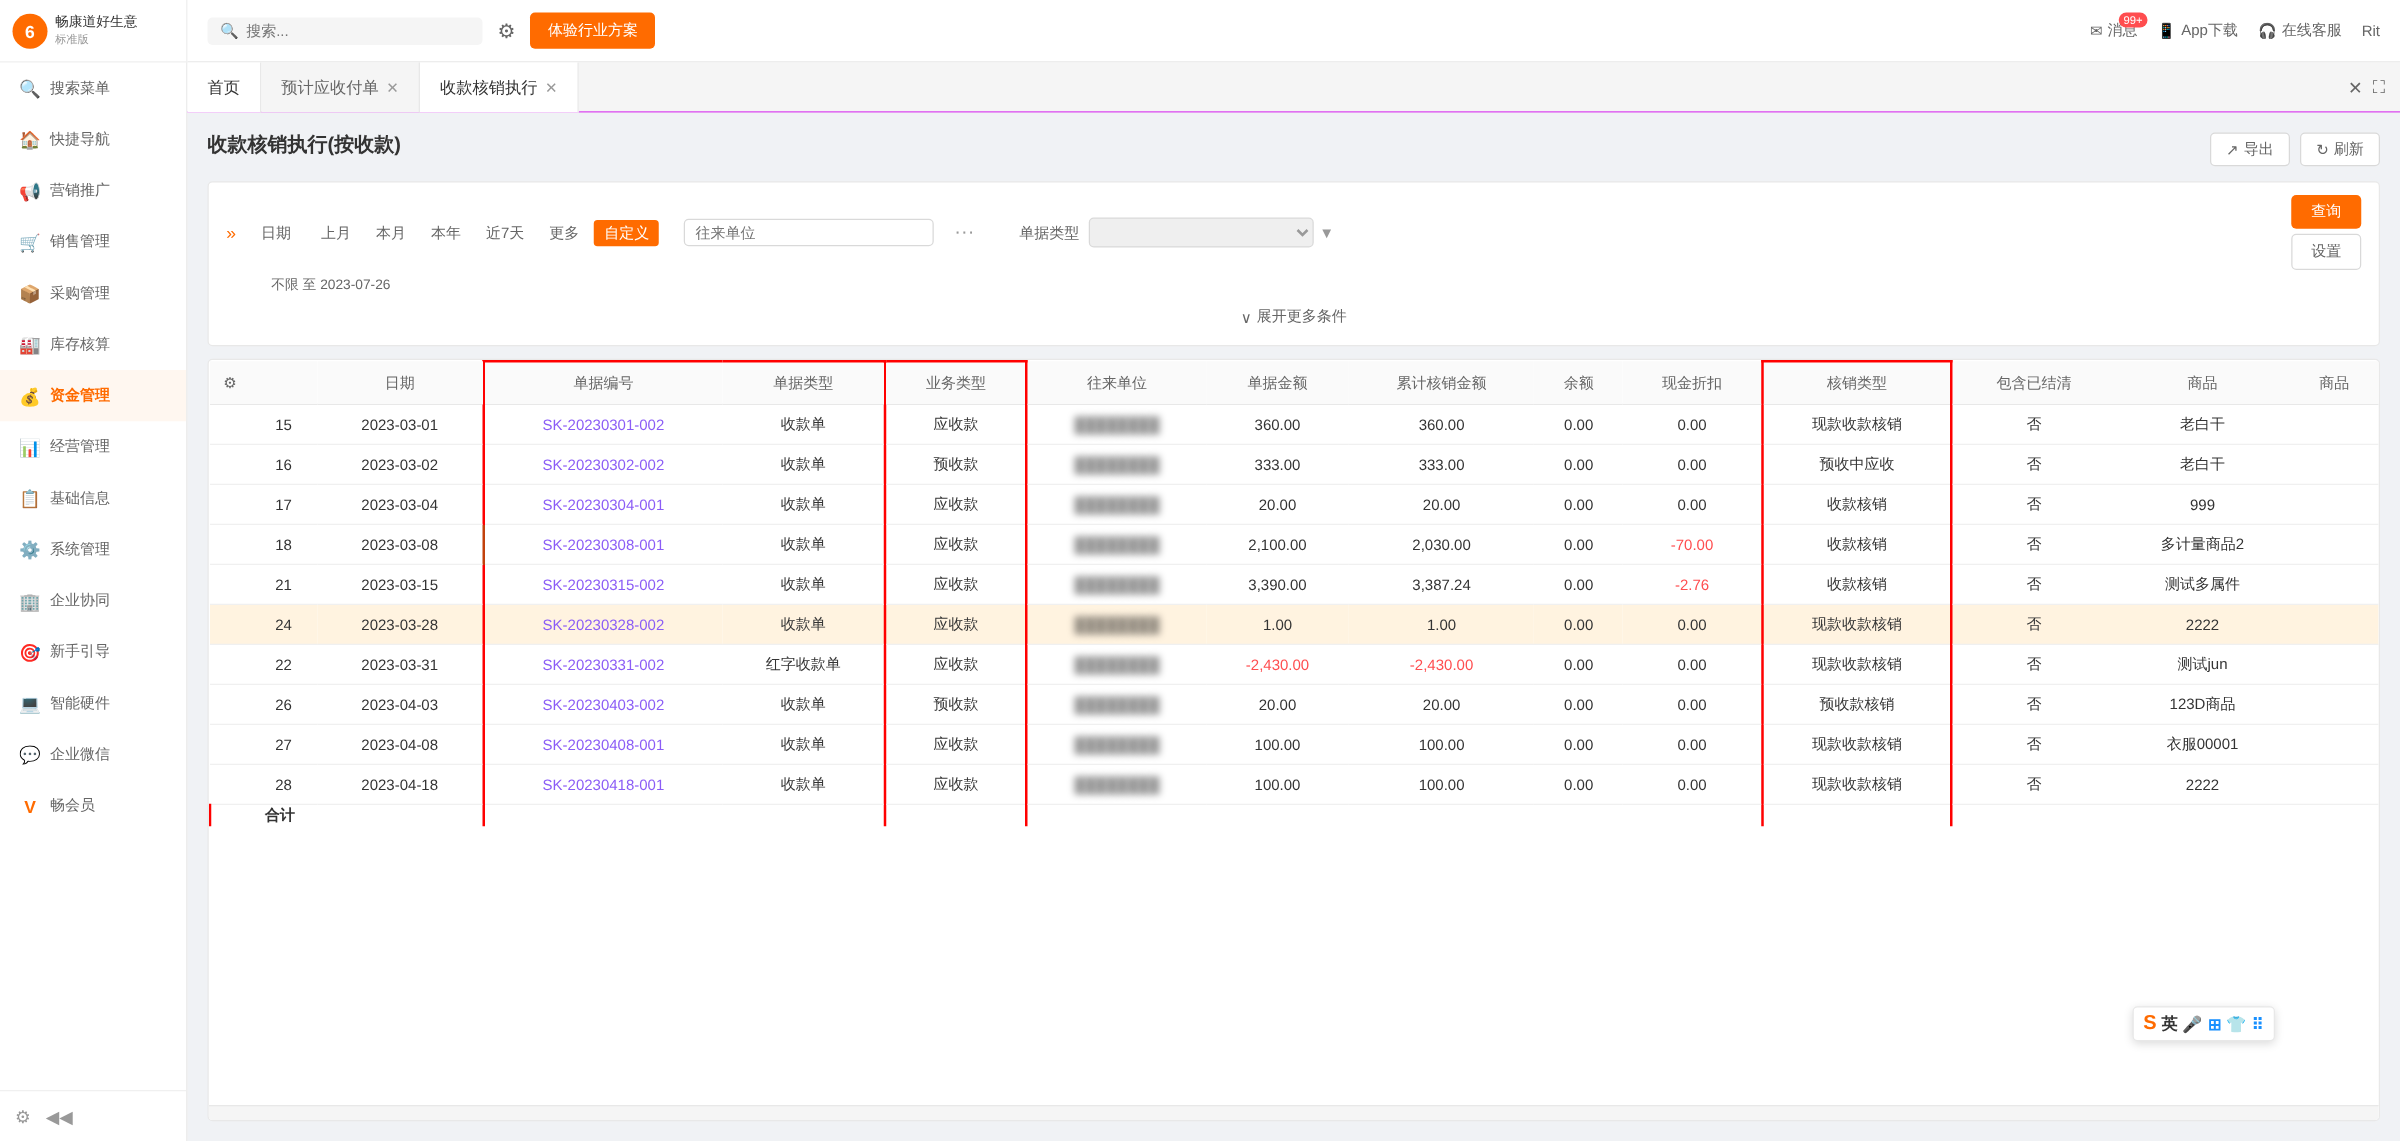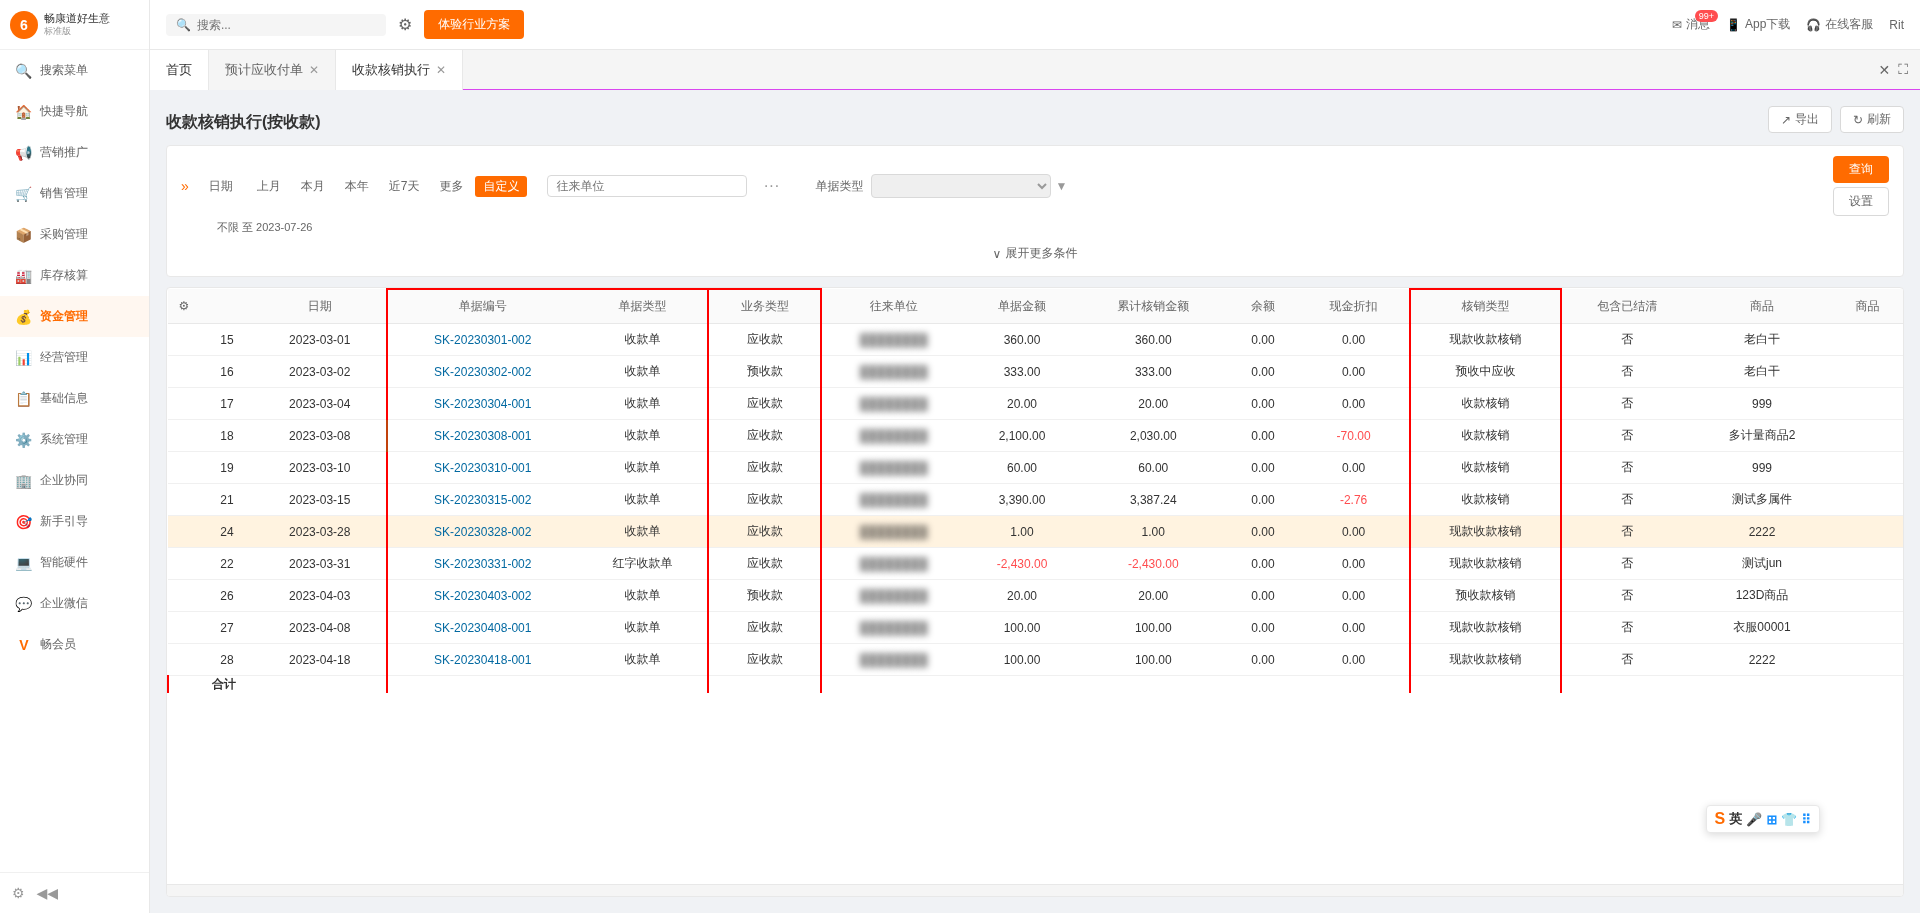--- a/index.html
+++ b/index.html
@@ -39,21 +39,21 @@
     .tabs-bar { height: 40px; background: #f5f5f5; display: flex; align-items: center; border-bottom: 1px solid #d946ef; padding: 0 0 0 0; }
     .tab-item { height: 40px; display: flex; align-items: center; padding: 0 16px; font-size: 13px; cursor: pointer; color: #666; border-right: 1px solid #e8e8e8; gap: 6px; background: #f5f5f5; }
     .tab-item.active { background: #fff; color: #333; font-weight: 500; }
     .tab-home { background: #fff; color: #333; }
     .tab-close { font-size: 12px; color: #999; cursor: pointer; }
     .tabs-right { margin-left: auto; display: flex; align-items: center; gap: 8px; padding-right: 12px; }
     .tab-icon-btn { color: #666; cursor: pointer; font-size: 14px; }
 
     
     .page-content { flex: 1; padding: 16px; overflow: hidden; display: flex; flex-direction: column; }
-    .page-title-bar { display: flex; align-items: flex-end; justify-content: space-between; margin-bottom: 12px; }
+    .page-title-bar { display: flex; align-items: flex-start; justify-content: space-between; margin-bottom: 12px; }
     .page-title { font-size: 16px; font-weight: bold; color: #333; }
     .page-actions { display: flex; gap: 8px; }
     .action-btn { display: flex; align-items: center; gap: 4px; border: 1px solid #d9d9d9; background: #fff; border-radius: 4px; padding: 4px 12px; font-size: 12px; cursor: pointer; color: #666; }
 
     
     .filter-bar { background: #fff; border-radius: 4px; padding: 10px 14px; margin-bottom: 10px; border: 1px solid #e8e8e8; }
     .filter-row { display: flex; align-items: center; gap: 12px; flex-wrap: wrap; }
     .filter-toggle { color: #ff6b00; cursor: pointer; font-size: 14px; margin-right: 8px; }
     .filter-label { color: #666; font-size: 12px; margin-right: 4px; }
     .filter-date-btns { display: flex; align-items: center; gap: 4px; }
@@ -66,21 +66,21 @@
     .setting-btn { border: 1px solid #d9d9d9; color: #666; border-radius: 4px; padding: 5px 14px; font-size: 12px; cursor: pointer; background: #fff; }
     .filter-expand { display: flex; align-items: center; justify-content: center; gap: 4px; padding: 4px; color: #666; font-size: 12px; cursor: pointer; margin-top: 6px; }
 
     
     .table-container { flex: 1; background: #fff; border-radius: 4px; border: 1px solid #e8e8e8; overflow: hidden; display: flex; flex-direction: column; }
     .table-wrapper { overflow: auto; flex: 1; }
     table { width: 100%; border-collapse: collapse; font-size: 12px; }
     thead th { background: #fafafa; border-bottom: 1px solid #e8e8e8; padding: 8px 10px; text-align: center; color: #666; font-weight: normal; white-space: nowrap; position: sticky; top: 0; z-index: 1; }
     tbody td { border-bottom: 1px solid #f0f0f0; padding: 7px 10px; text-align: center; color: #333; white-space: nowrap; }
     tbody tr.highlighted { background: #fff3e0; }
-    .link-text { color: #0369a1; cursor: pointer; text-decoration: none; }
+    .link-text { color: #8b5cf6; cursor: pointer; text-decoration: none; }
     .negative { color: #ff4d4f; }
     .scrollbar-area { height: 12px; background: #f5f5f5; border-top: 1px solid #e8e8e8; }
 
     
     .gear-col { width: 32px; }
 
     
     .blurred { color: transparent; text-shadow: 0 0 6px rgba(0,0,0,0.4); user-select: none; }
 
     
@@ -353,37 +353,20 @@
     <td class="">2,030.00</td>
     <td>0.00</td>
     <td class="negative">-70.00</td>
     <td style="border-left:2px solid #ff0000;border-right:2px solid #ff0000;">收款核销</td>
     <td>否</td>
     <td>多计量商品2</td>
     <td></td>
   </tr>
               <tr>
     <td></td>
-    <td>19</td>
-    <td>2023-03-10</td>
-    <td style="border-left:2px solid #ff0000;"><a class="link-text">SK-20230310-001</a></td>
-    <td style="border-right:2px solid #ff0000;">收款单</td>
-    <td style="border-left:2px solid #ff0000;border-right:2px solid #ff0000;">应收款</td>
-    <td><span class="blurred">████████</span></td>
-    <td class="">60.00</td>
-    <td class="">60.00</td>
-    <td>0.00</td>
-    <td class="">0.00</td>
-    <td style="border-left:2px solid #ff0000;border-right:2px solid #ff0000;">收款核销</td>
-    <td>否</td>
-    <td>999</td>
-    <td></td>
-  </tr>
-              <tr>
-    <td></td>
     <td>21</td>
     <td>2023-03-15</td>
     <td style="border-left:2px solid #ff0000;"><a class="link-text">SK-20230315-002</a></td>
     <td style="border-right:2px solid #ff0000;">收款单</td>
     <td style="border-left:2px solid #ff0000;border-right:2px solid #ff0000;">应收款</td>
     <td><span class="blurred">████████</span></td>
     <td class="">3,390.00</td>
     <td class="">3,387.24</td>
     <td>0.00</td>
     <td class="negative">-2.76</td>

